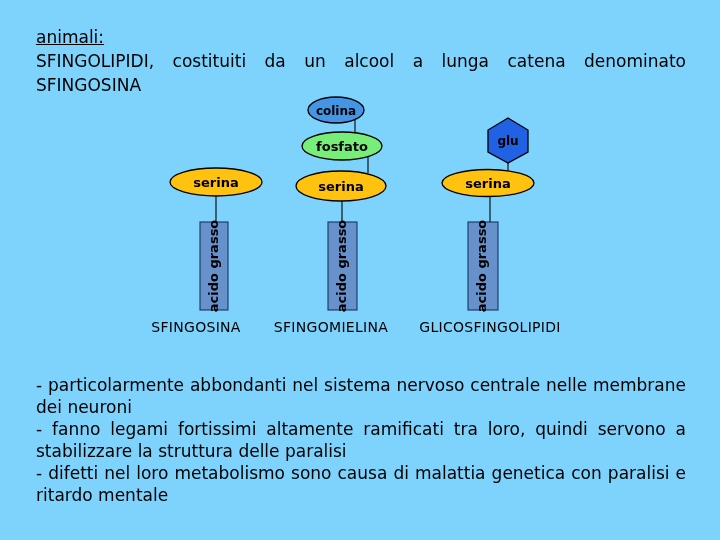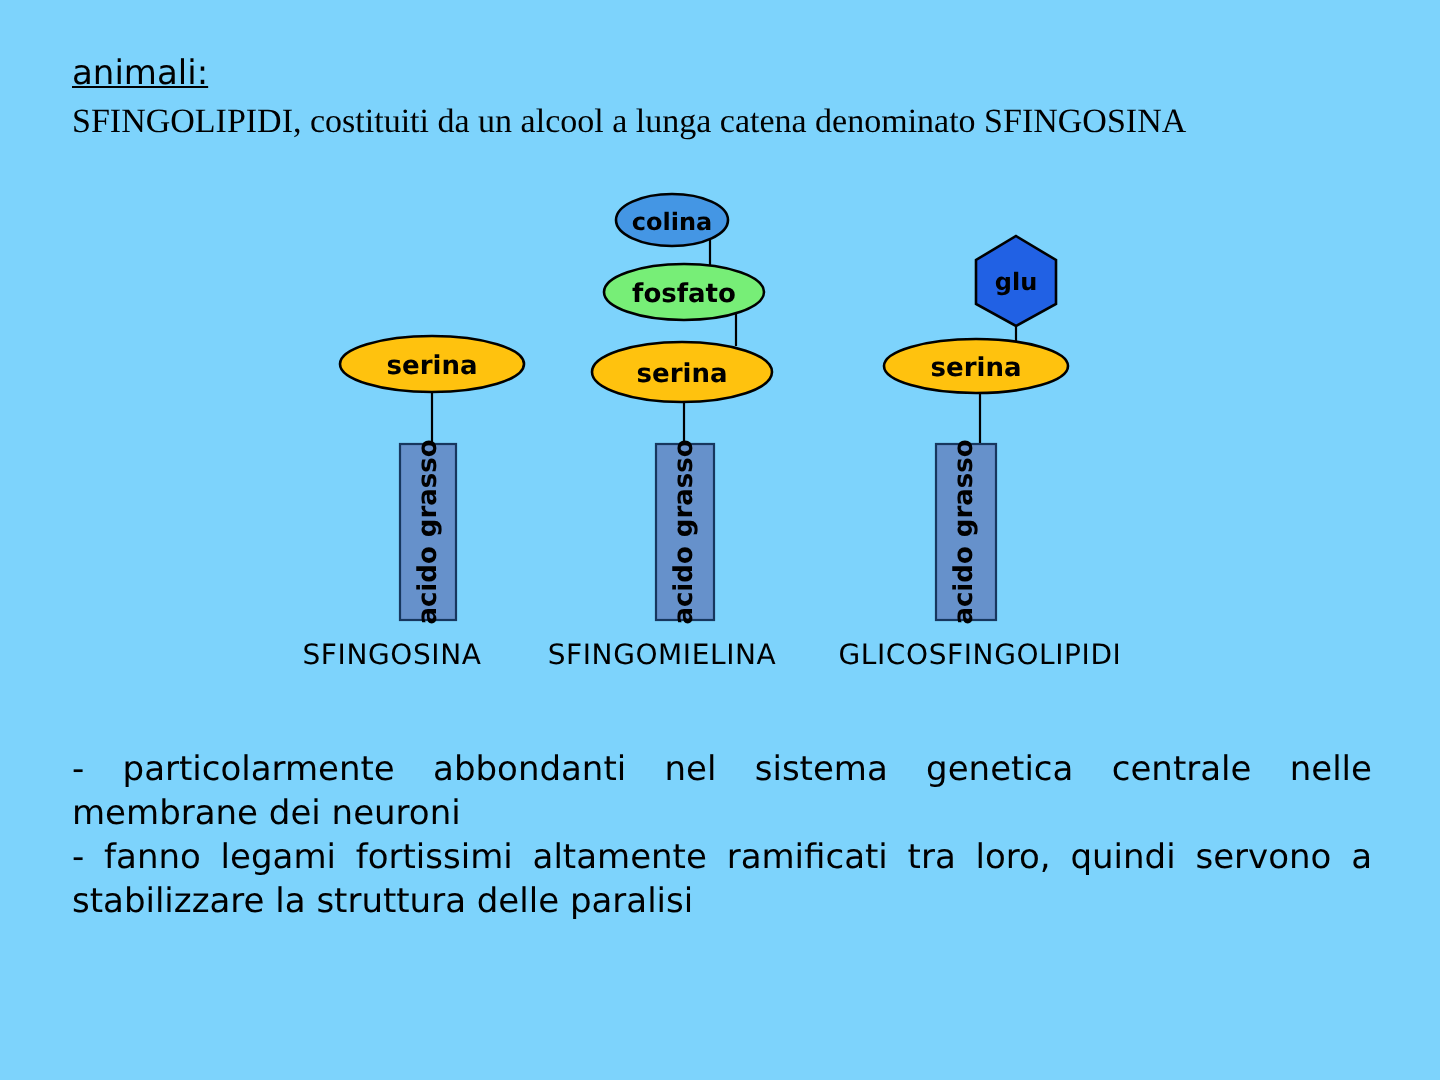--- a/index.html
+++ b/index.html
@@ -14,21 +14,21 @@
   }
   .top-text {
     position: absolute;
     left: 36px;
     top: 25px;
     width: 650px;
     font-size: 17px;
     line-height: 24px;
   }
   .heading { text-decoration: underline; }
-  .intro { margin: 0; text-align: justify; font-family: Liberation Serif, serif; }
+  .intro { margin: 0; text-align: justify; }
   .bullets {
     position: absolute;
     left: 36px;
     top: 374px;
     width: 650px;
     font-size: 17px;
     line-height: 22px;
   }
   .bullets p { margin: 0; text-align: justify; }
   svg.diagram {
@@ -86,17 +86,18 @@
     <text class="node-label-sm" x="508" y="145">glu</text>
     <ellipse class="node-shape" cx="488" cy="183" rx="46" ry="13.5" fill="#FFC20E"></ellipse>
     <text class="node-label" x="488" y="188">serina</text>
     <rect class="bar-shape" x="468" y="222" width="30" height="88" fill="#6691CB"></rect>
     <text class="bar-label" transform="translate(486,266) rotate(-90)" fill="#1F1F7A">acido grasso</text>
     <text class="col-label" x="490" y="332">GLICOSFINGOLIPIDI</text>
 
   </svg>
 
   <div class="bullets">
-    <p>- particolarmente abbondanti nel sistema genetica centrale nelle membrane dei neuroni</p>
+    <p>- particolarmente abbondanti nel sistema nervoso centrale nelle membrane dei neuroni</p>
     <p>- fanno legami fortissimi altamente ramificati tra loro, quindi servono a stabilizzare la struttura delle paralisi</p>
+    <p>- difetti nel loro metabolismo sono causa di malattia genetica con paralisi e ritardo mentale</p>
   </div>
 
 </div>
 
 </body></html>

